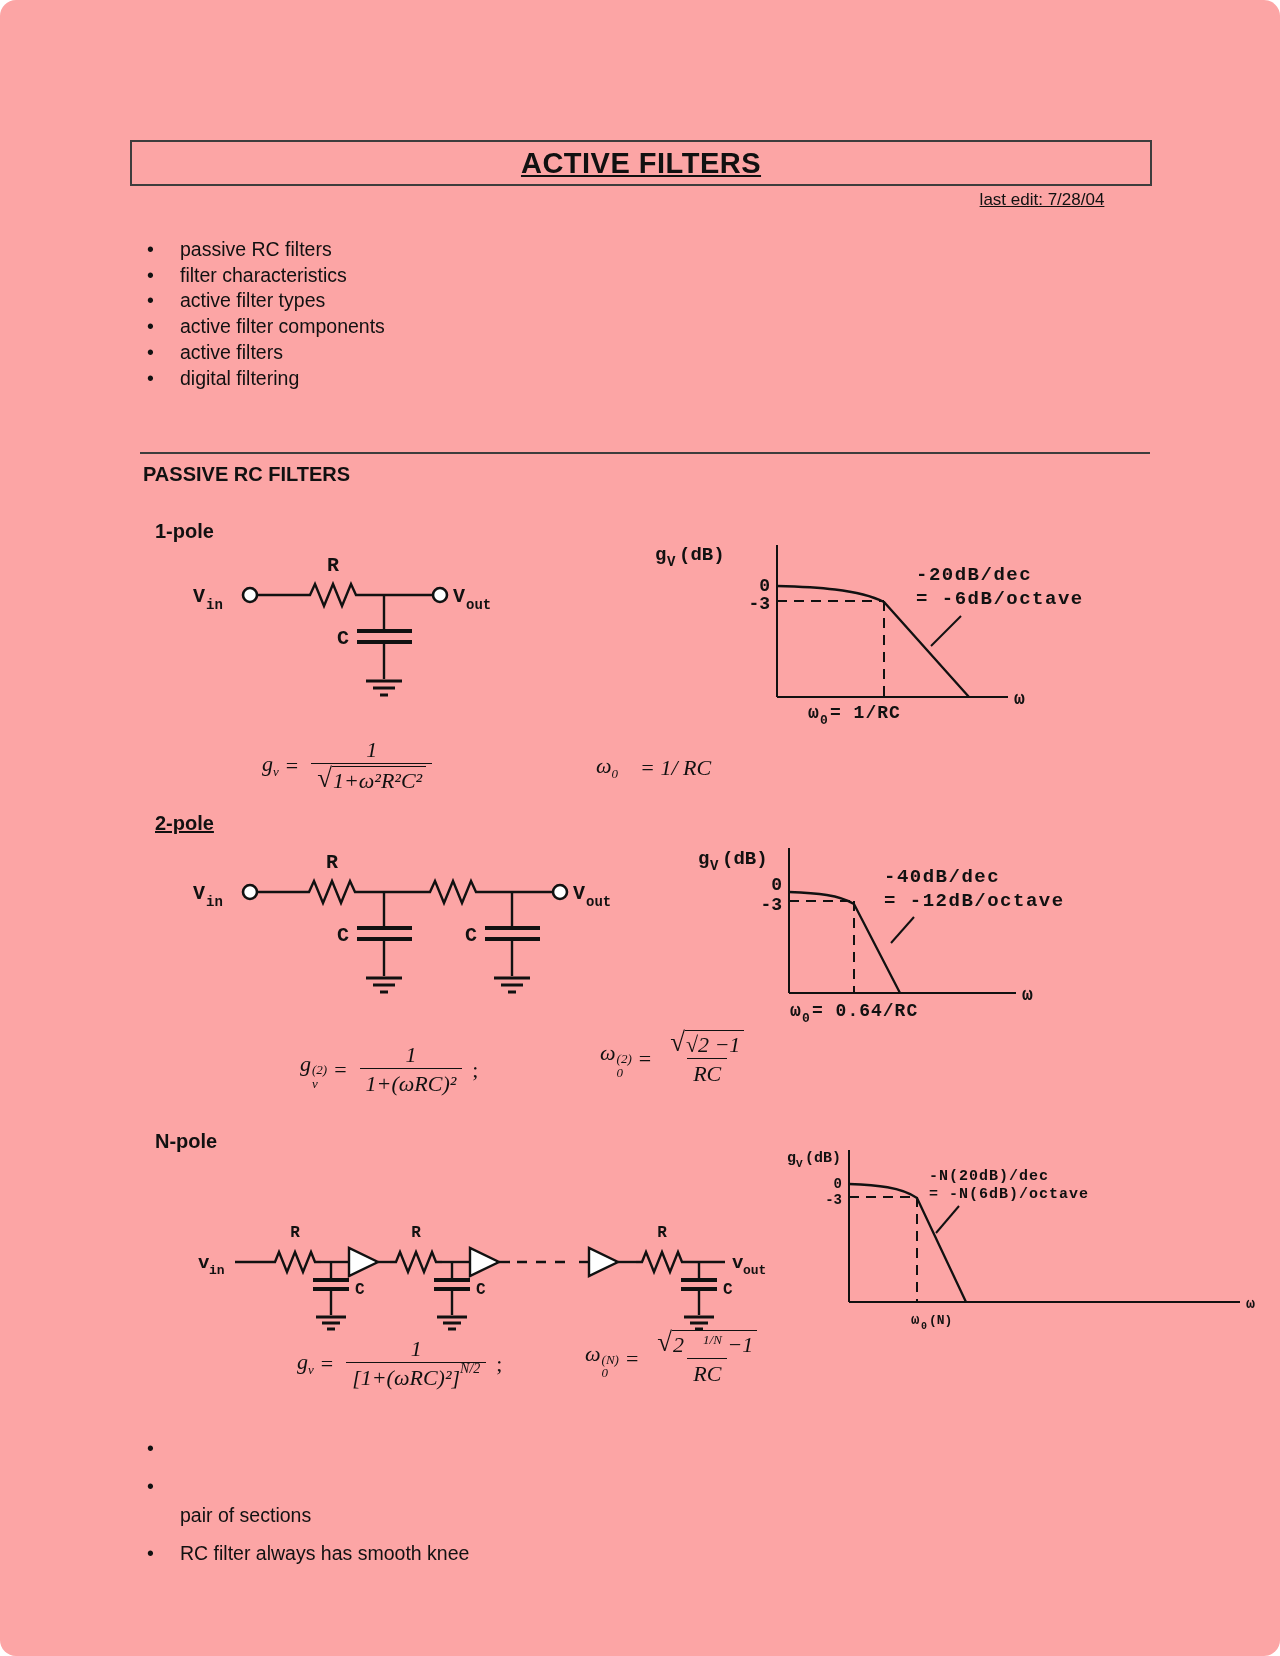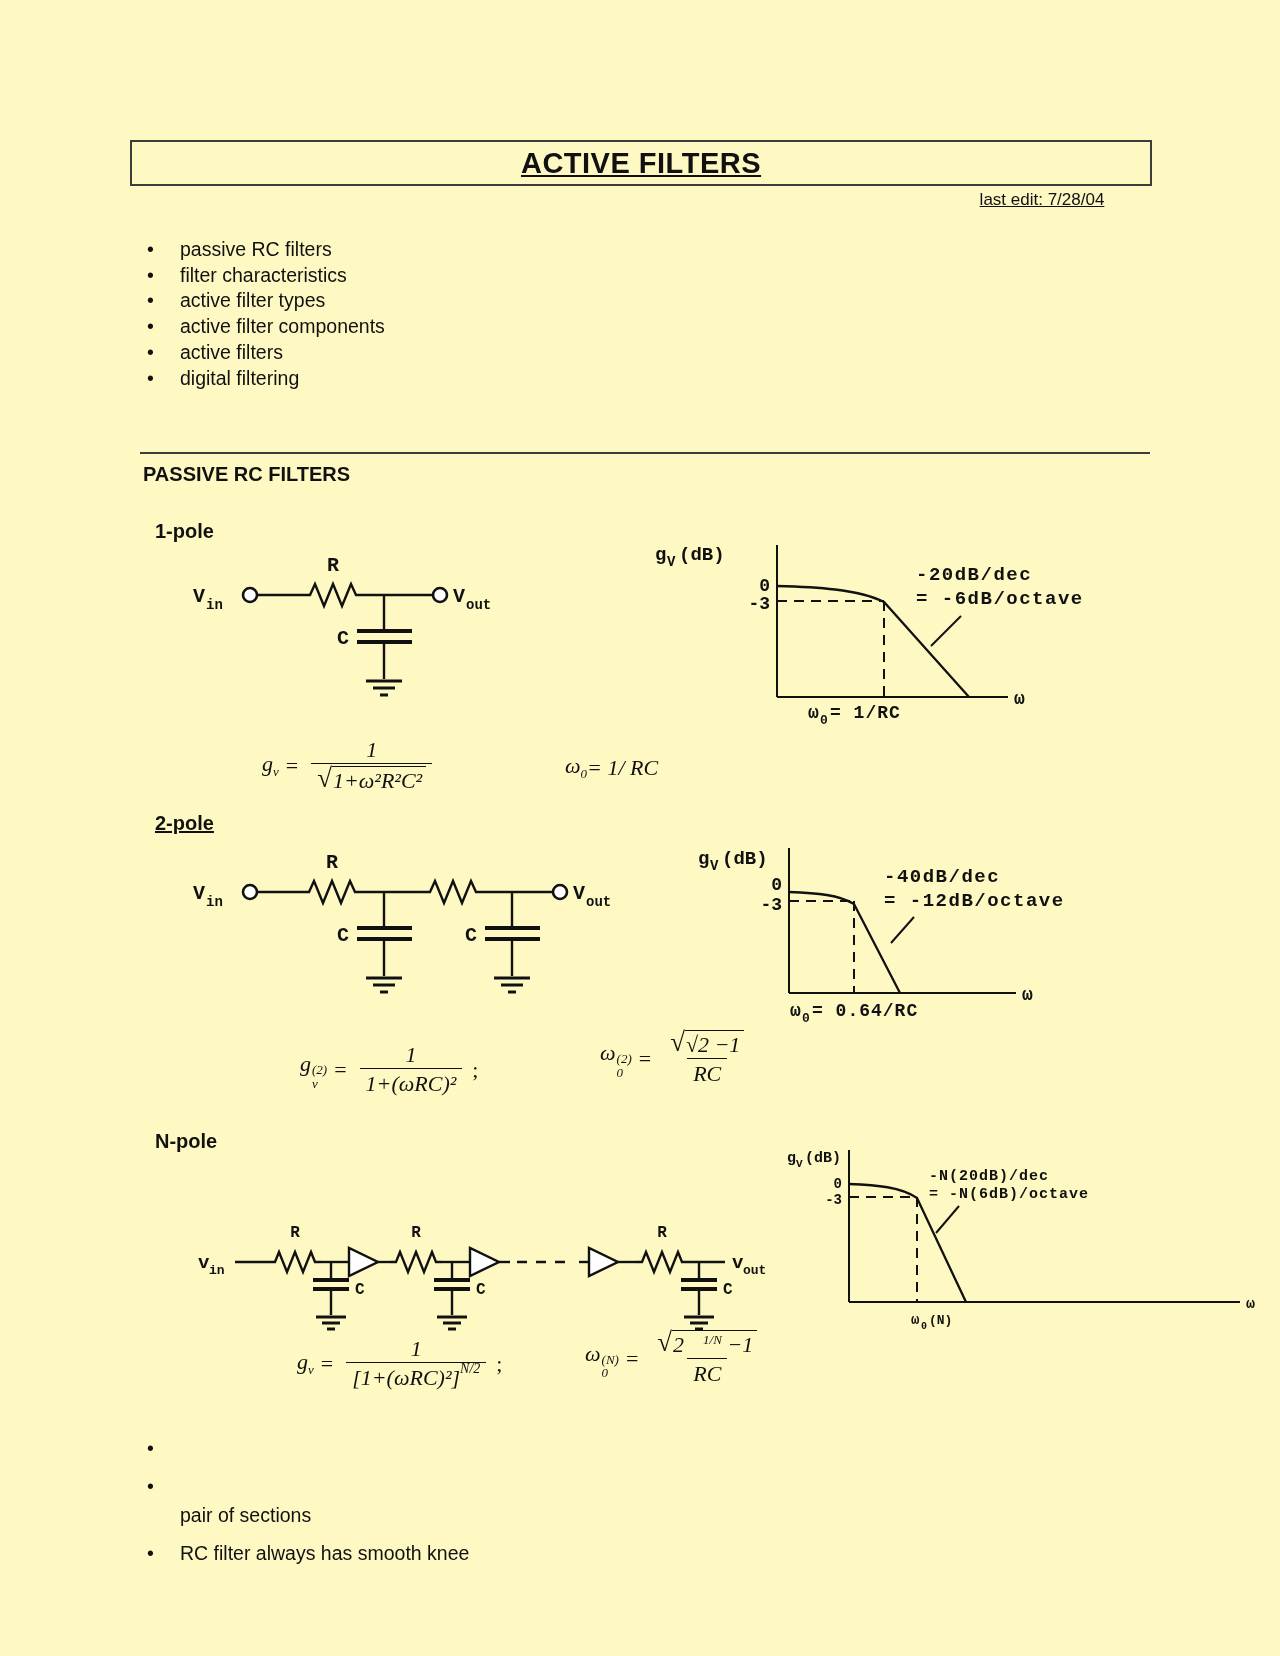--- a/index.html
+++ b/index.html
@@ -1,17 +1,17 @@
 <!DOCTYPE html>
 <html><head>
 <meta charset="utf-8">
 <style>
   html,body{margin:0;padding:0;background:#fff;}
-  .page{position:relative;width:1280px;height:1656px;background:#fef9c3;color:#111;
-        font-family:"Liberation Sans",sans-serif;overflow:hidden;}
+  .page{position:relative;width:1280px;height:1656px;background:#fca5a5;color:#111;
+        font-family:"Liberation Sans",sans-serif;overflow:hidden;border-radius:16px;}
   
   .title-box{position:absolute;left:130px;top:140px;width:1018px;height:42px;
              border:2px solid #3d3d3d;display:flex;align-items:center;justify-content:center;}
   .title-box span{font-size:29px;font-weight:bold;letter-spacing:.5px;text-decoration:underline;}
   .last-edit{position:absolute;top:190px;left:932px;width:220px;text-align:center;
              font-size:17px;text-decoration:underline;}
   
   .toc{position:absolute;left:147px;top:237px;font-size:19.5px;line-height:25.7px;}
   .brow{display:flex;}
   .bdot{width:33px;}
@@ -140,23 +140,23 @@
     <span><span>g</span><sub>v</sub></span>
     <span class="rel">=</span>
     <span class="frac">
       <span class="num">1</span>
       <span class="den"><span class="sqrt">
             <span class="rsign">√</span>
             <span class="rbody">1+ω²R²C²</span>
           </span></span>
     </span>
   </div>
-  <div class="eq" style="left:565px;top:753px;">
+  <div class="eq" style="left:596px;top:753px;">
     <span><span>ω</span><sub>0</sub></span>
-    <span style="margin-left:0;">= 1/ RC</span>
+    <span style="margin-left:22px;">= 1/ RC</span>
   </div>
 
   <div class="h-pole" style="top:812px;text-decoration:underline;">2-pole</div>
 
   <svg style="left:175px;top:845px;" width="480" height="175" viewBox="0 0 480 175">
     <text class="mono" x="18" y="54" font-size="20">V</text>
     <text class="mono" x="31" y="61" font-size="14">in</text>
     <circle class="node" cx="75" cy="47" r="7"></circle>
     <line class="wire" x1="82" y1="47" x2="127" y2="47"></line>
     <path class="wire" d="M127 47 h7 l5 -11 l9 22 l9 -22 l9 22 l9 -22 l5 11 h7"></path>

